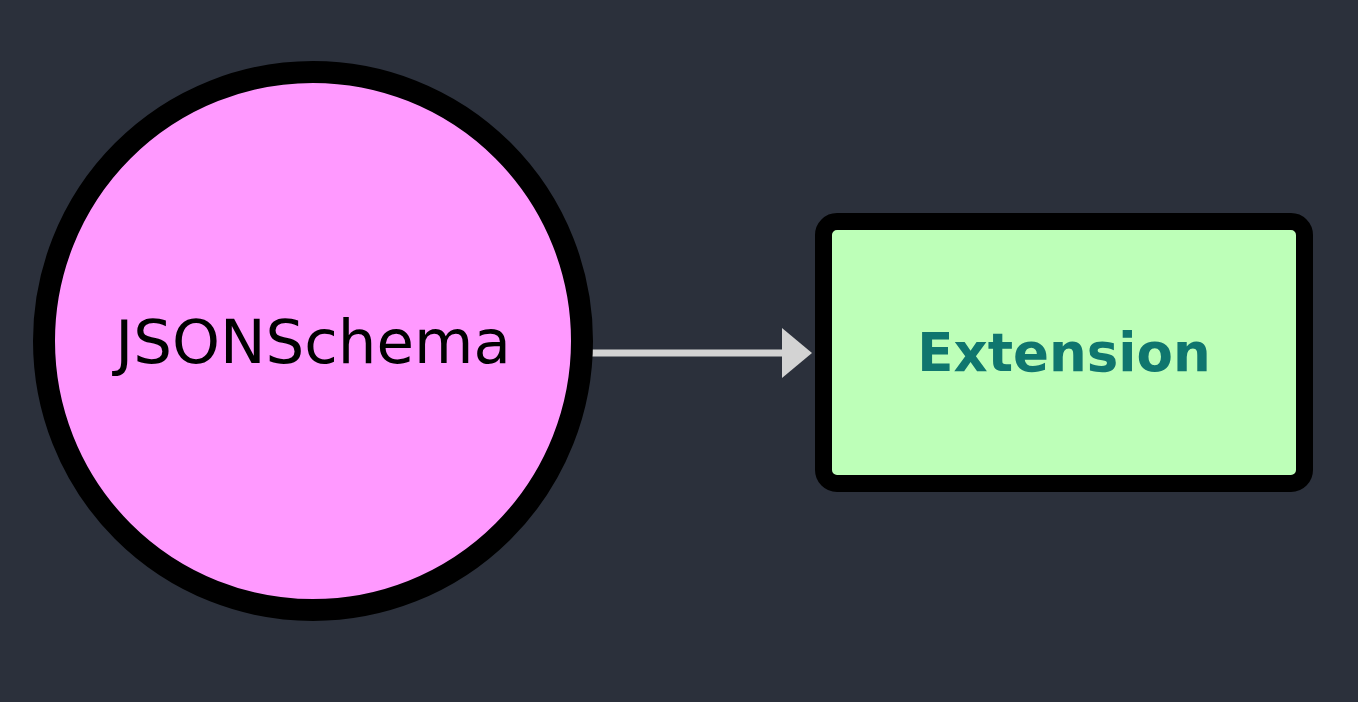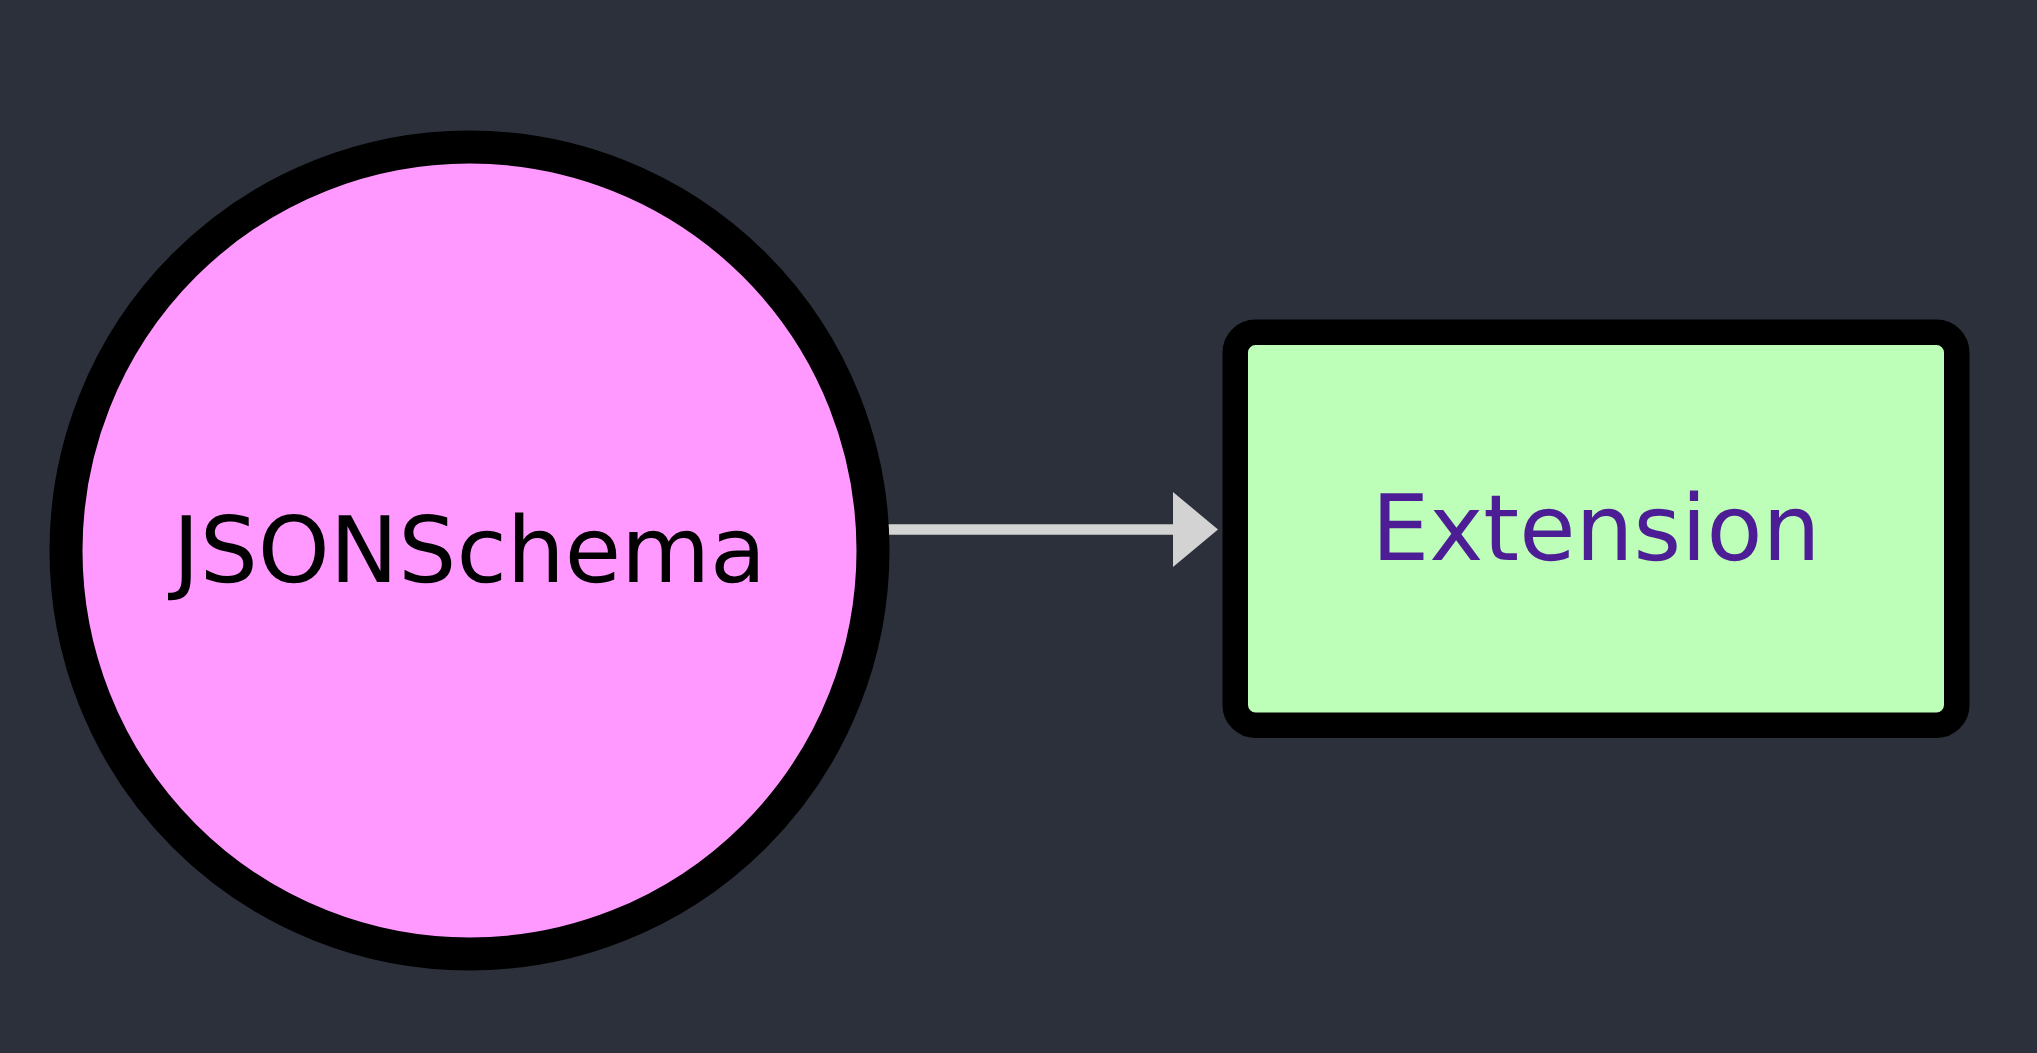--- a/index.html
+++ b/index.html
@@ -13,21 +13,21 @@
     height: 702px;
     background: #2b303b;
     overflow: hidden;
     font-family: "DejaVu Sans", "Liberation Sans", sans-serif;
   }
 
   
   .node-circle {
     position: absolute;
     left: 33px;
-    top: 87px;
+    top: 61px;
     width: 560px;
     height: 560px;
     box-sizing: border-box;
     border-radius: 50%;
     background: #ff99ff;
     border: 22px solid #000000;
     display: flex;
     align-items: center;
     justify-content: center;
   }
@@ -49,23 +49,23 @@
     height: 279px;
     box-sizing: border-box;
     background: #bdffb8;
     border: 17px solid #000000;
     border-radius: 22px;
     display: flex;
     align-items: center;
     justify-content: center;
   }
   .node-rect .node-label {
-    color: #4c1d95;
-    font-size: 61px;
-    font-weight: 400;
+    color: #0f766e;
+    font-size: 53px;
+    font-weight: 700;
     line-height: 1;
     white-space: nowrap;
   }
 
   
   .edge-layer {
     position: absolute;
     left: 0;
     top: 0;
     width: 1358px;

